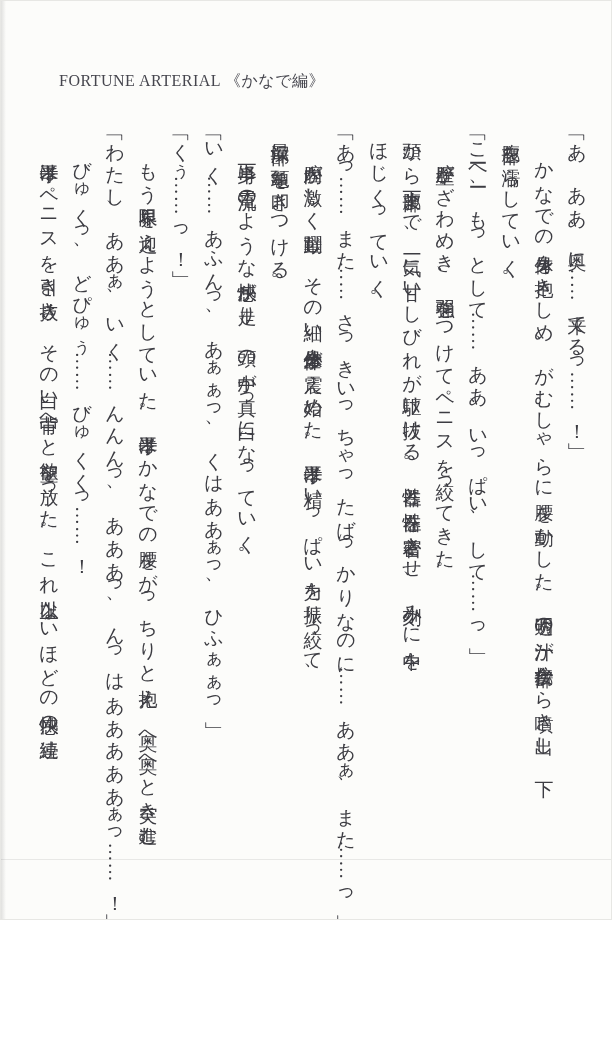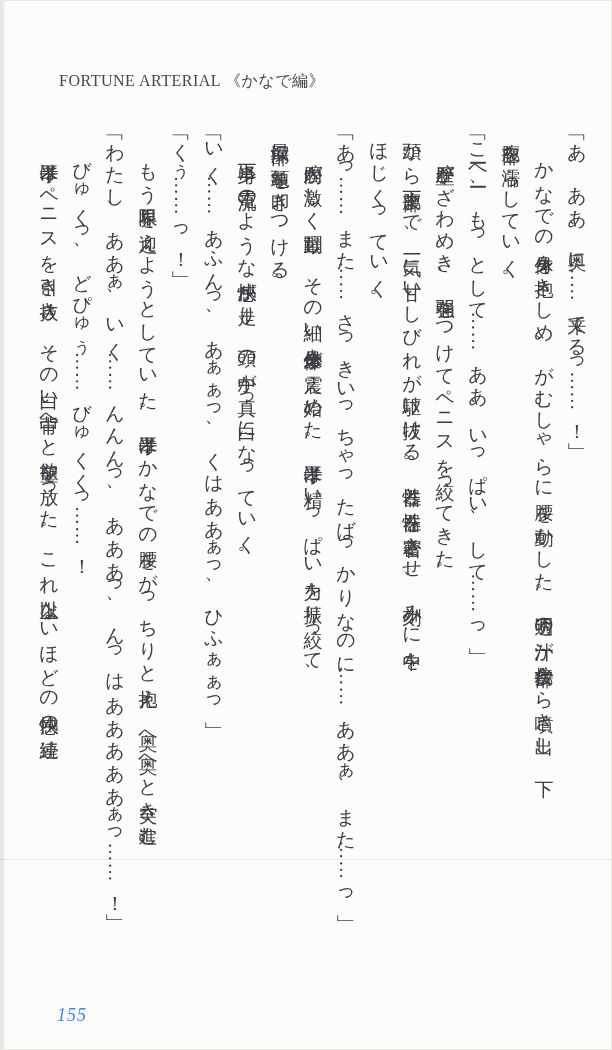--- a/index.html
+++ b/index.html
@@ -3,21 +3,21 @@
 <meta charset="utf-8">
 <style>
   html, body {
     margin: 0;
     padding: 0;
     background: #ffffff;
   }
   .page {
     position: relative;
     width: 612px;
-    height: 1050px;
+    height: 920px;
     background: #fcfcfa;
     overflow: hidden;
     border: 1px solid #e7e7e4;
     box-sizing: border-box;
     font-family: "Liberation Serif", "DejaVu Serif", serif;
   }
   
   .edge-shade {
     position: absolute;
     left: 0; top: 0;

